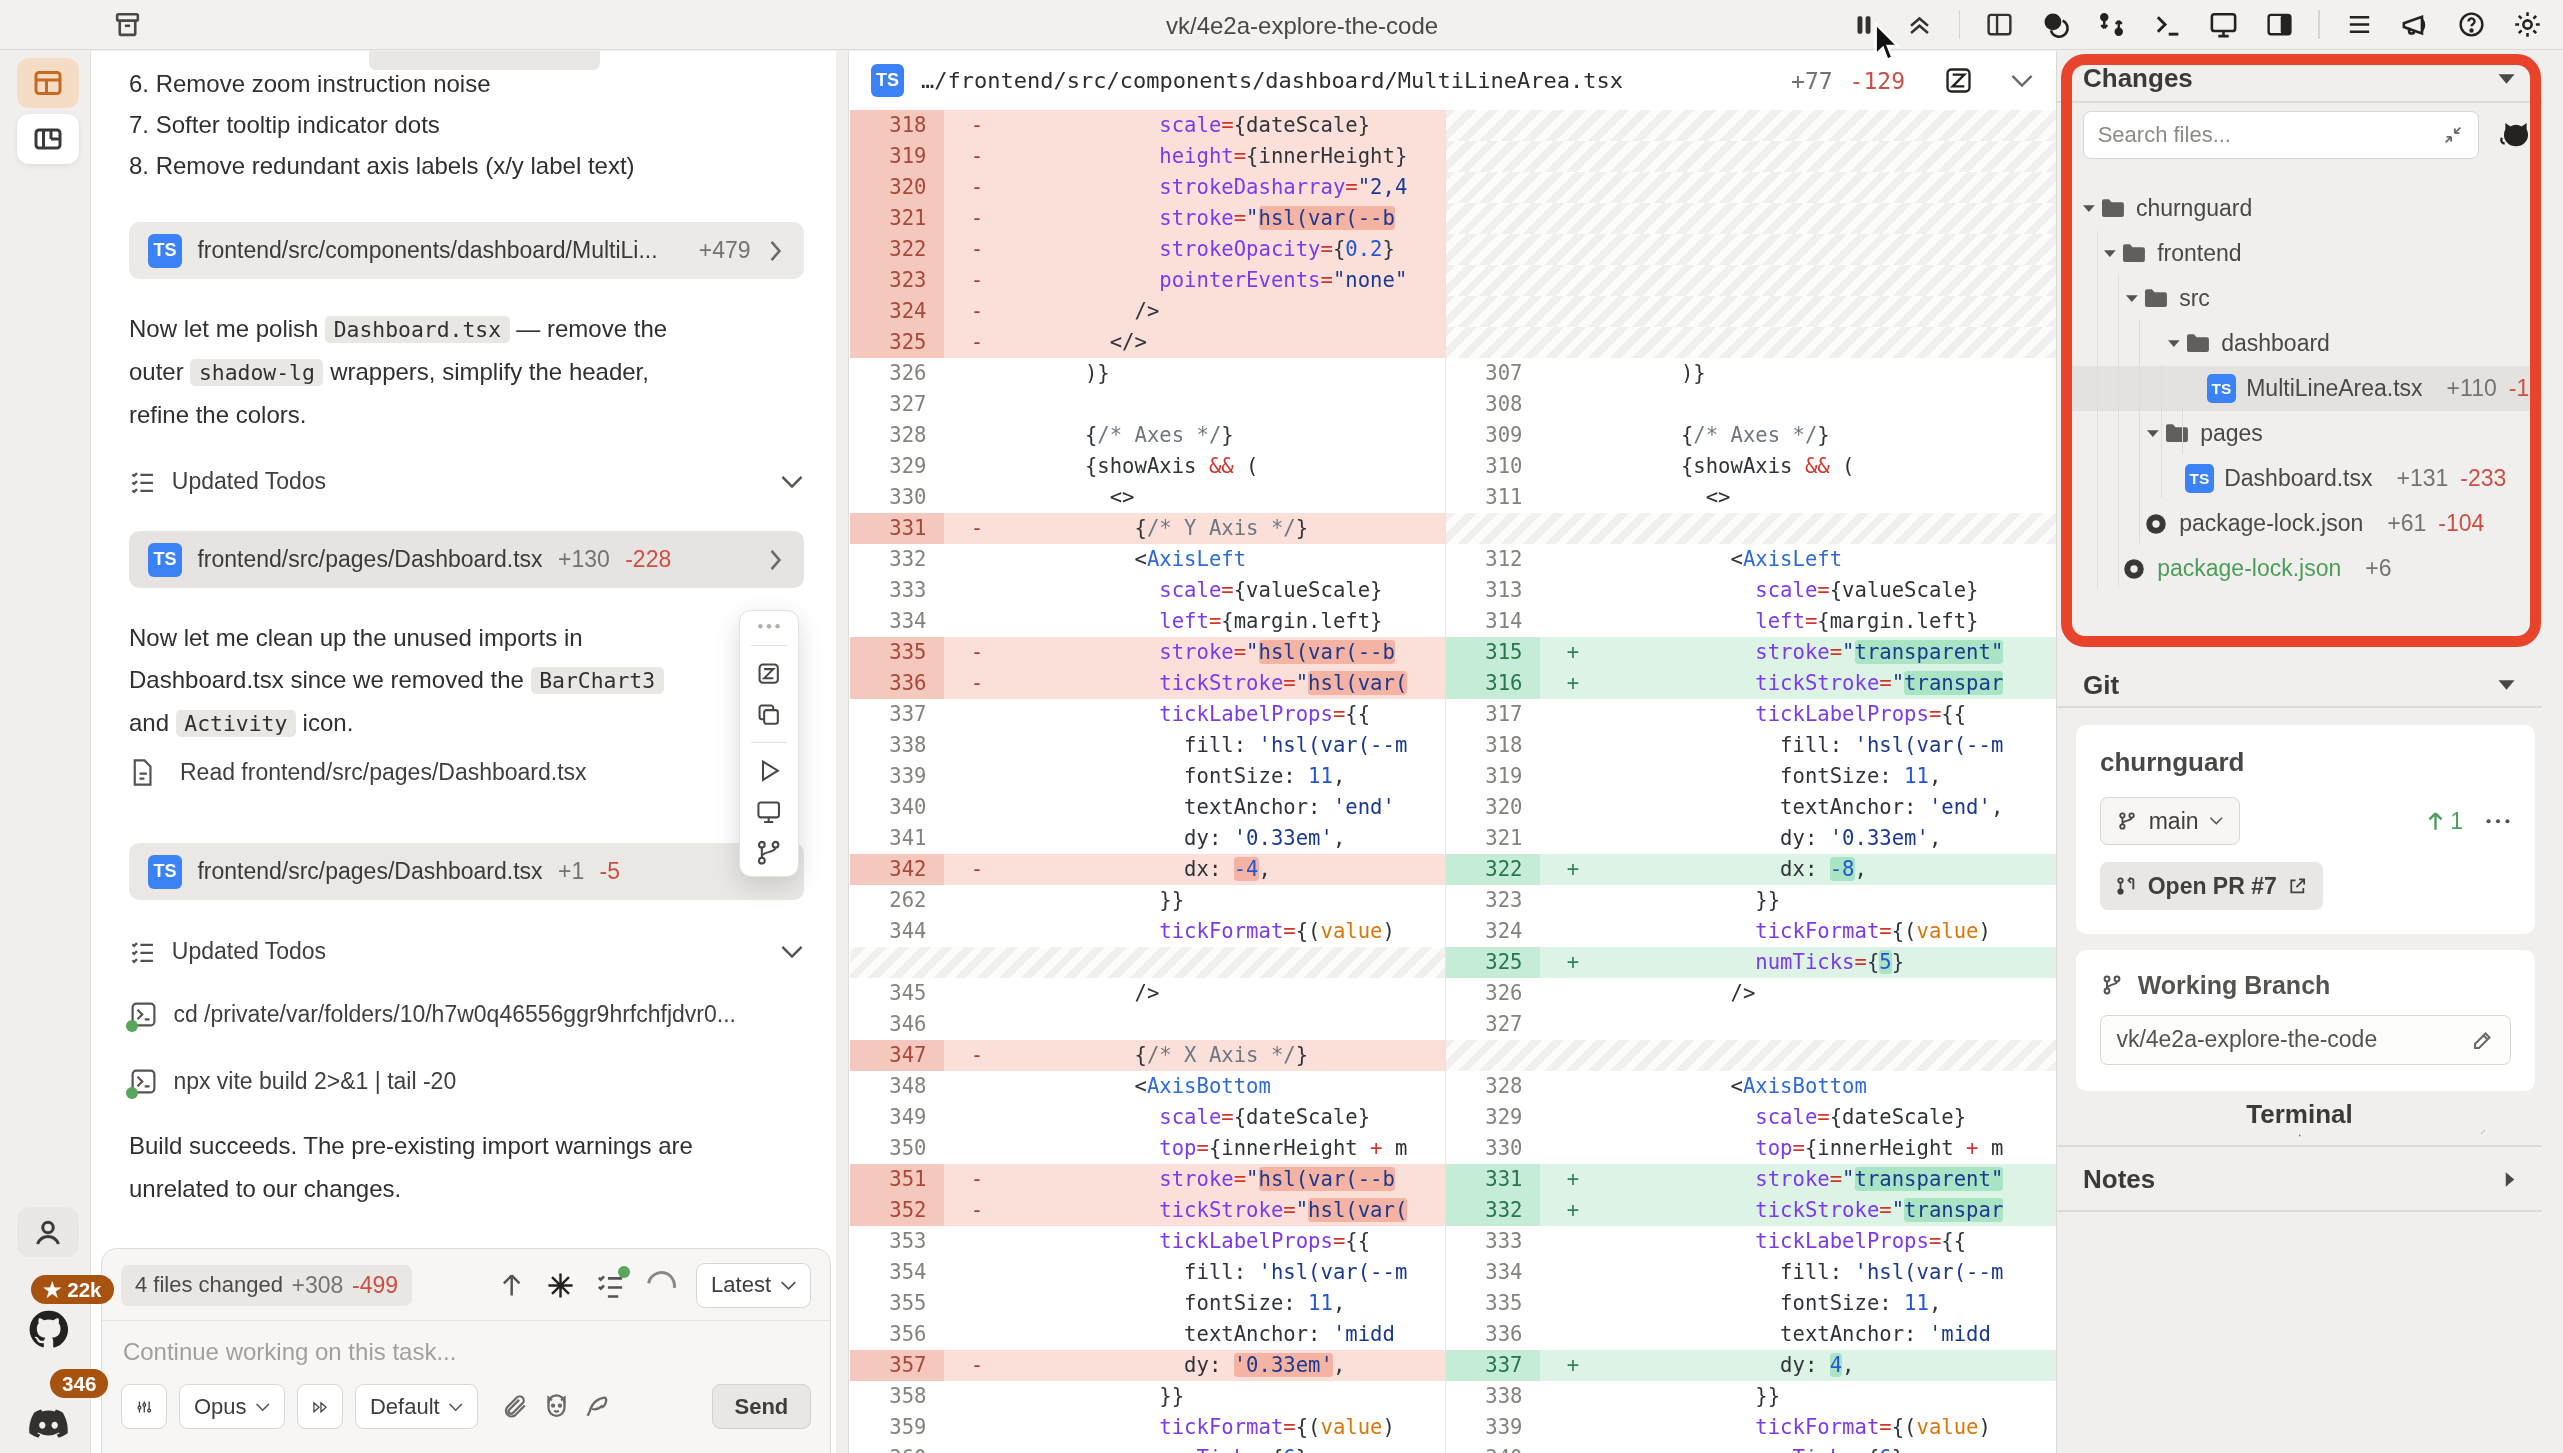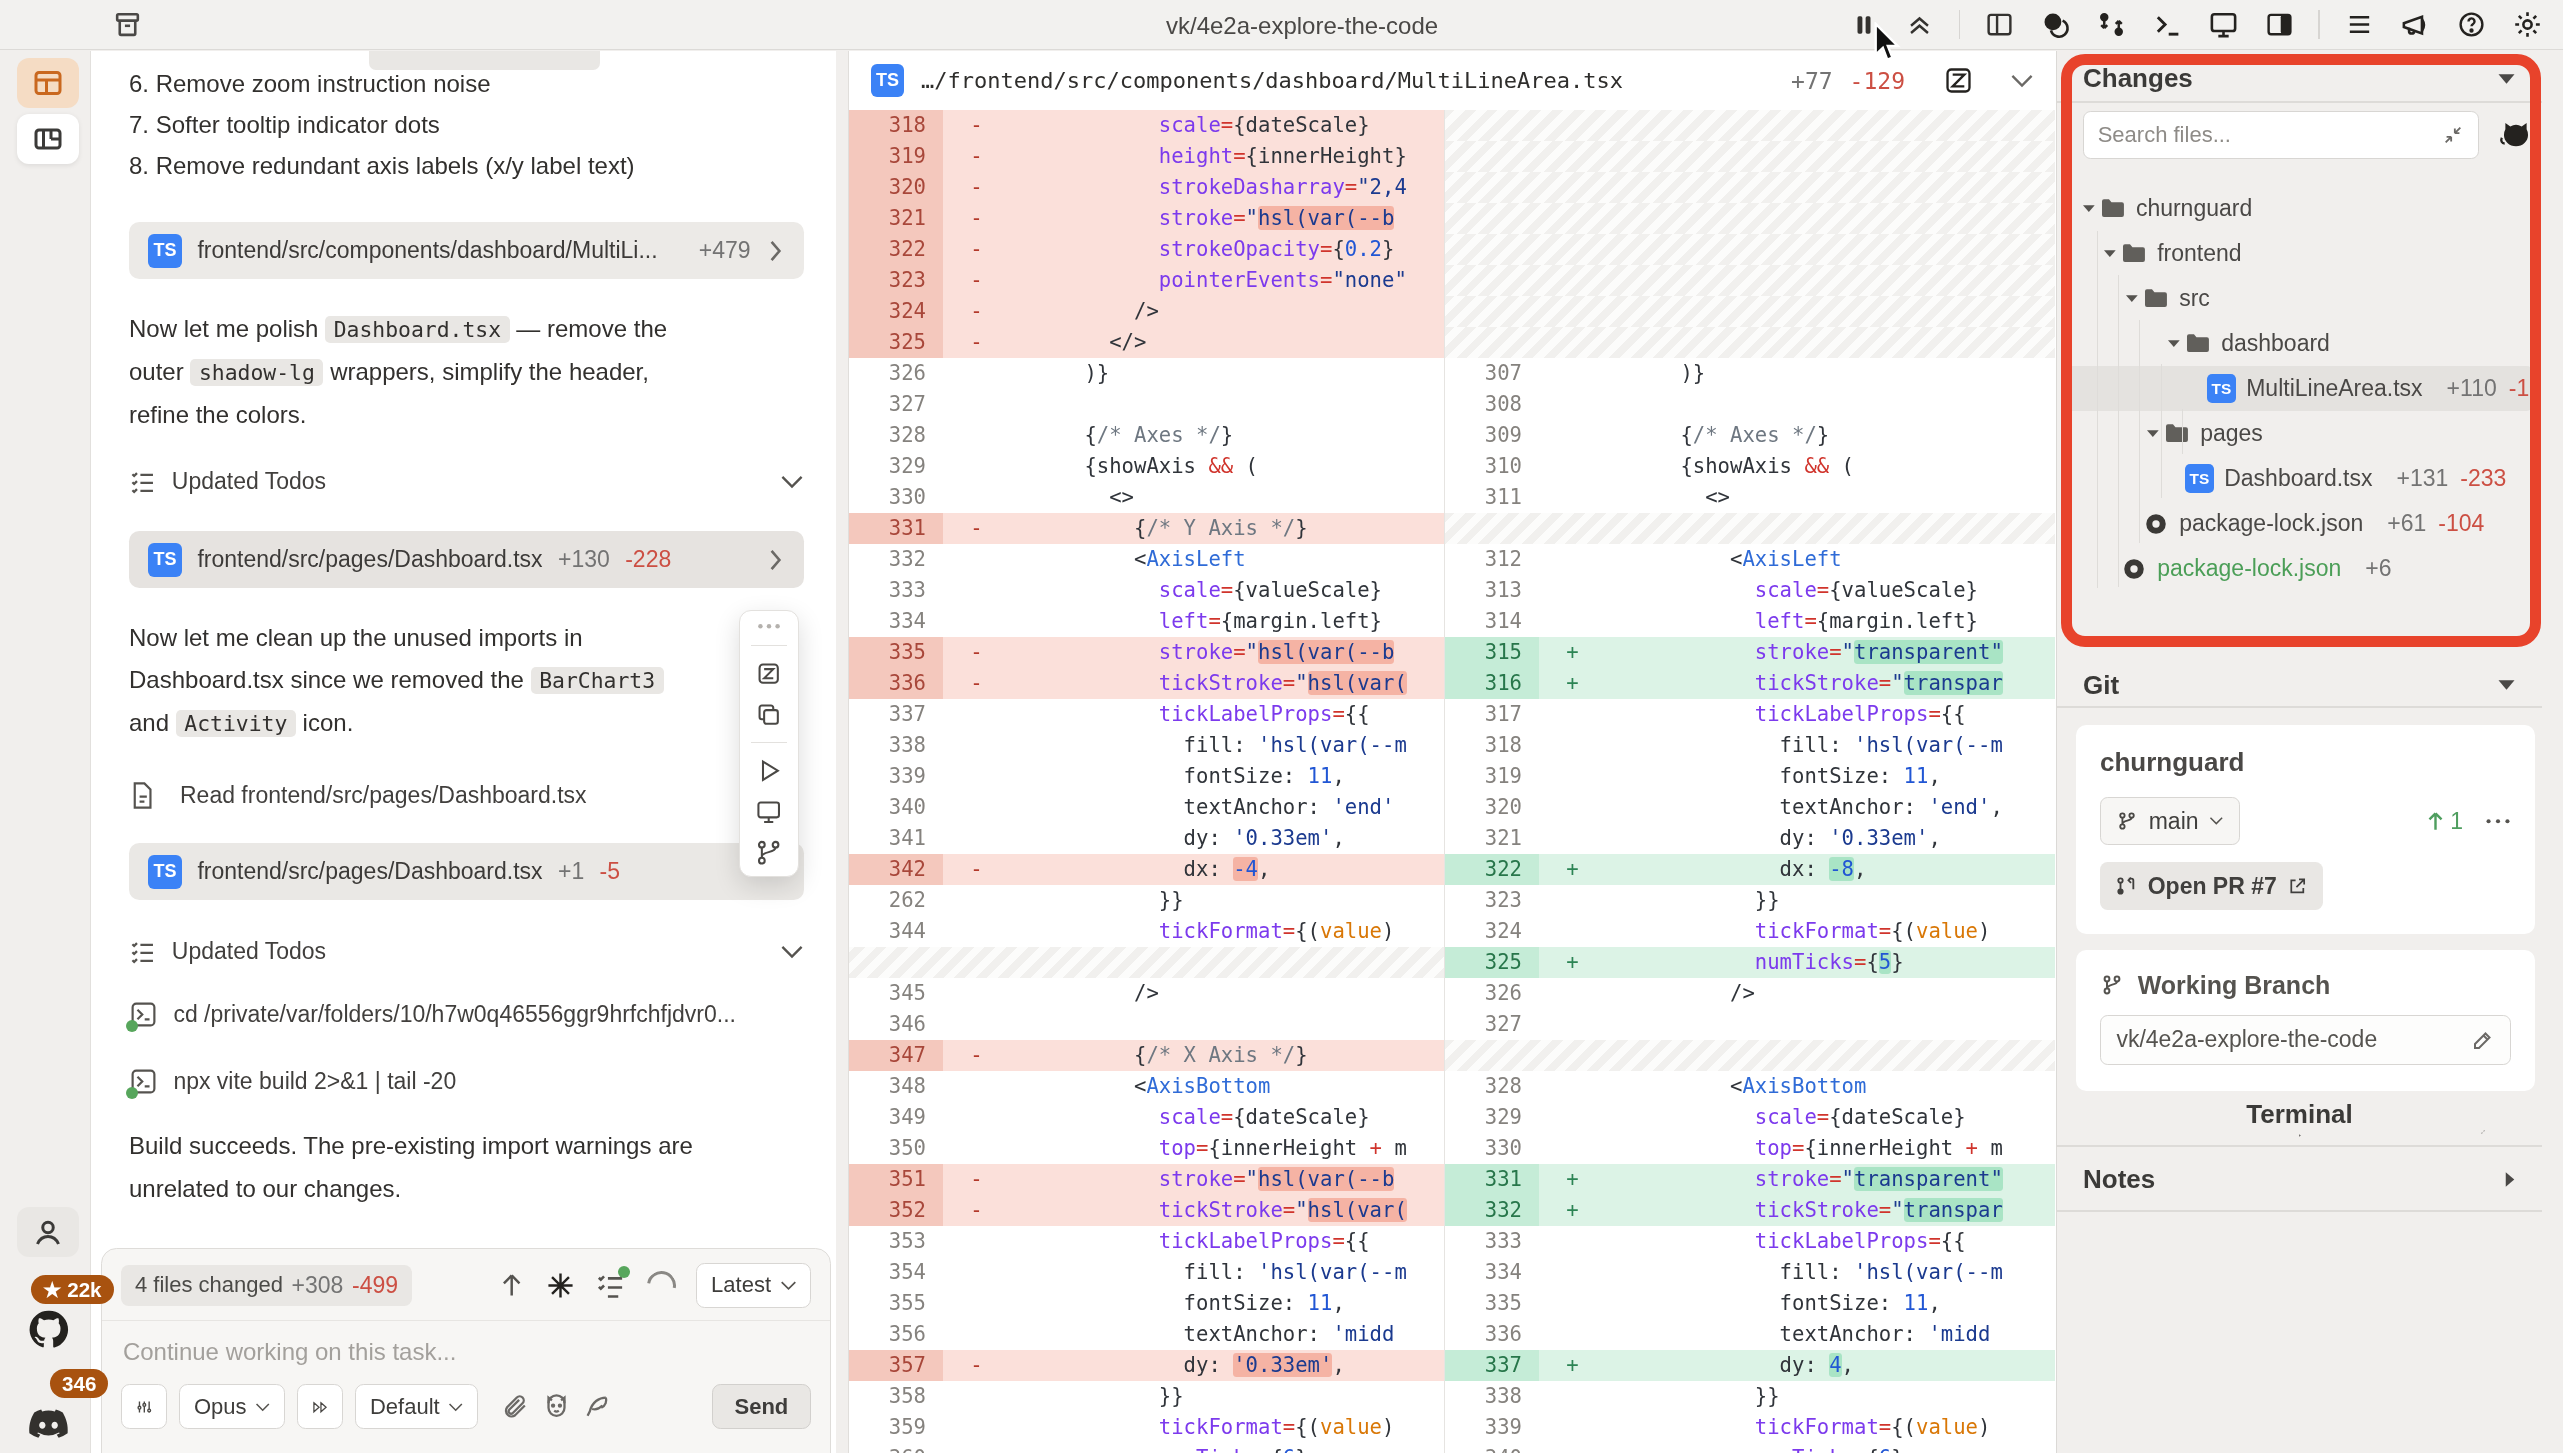--- a/index.html
+++ b/index.html
@@ -41,21 +41,21 @@
   .comp-btn { background:#fff; border:1.7px solid #d8d6d3; border-radius:8.6px; height:45px; display:flex; align-items:center; gap:8.6px; padding:0 13.7px; font-size:22px; color:#3e3d3b; cursor:pointer; white-space:nowrap; }
   #composer .mid { border-top:1.7px solid #e7e5e2; padding:17px 20.6px; font-size:24px; color:#a3a09c; }
   #composer .bottom { display:flex; align-items:center; gap:12px; padding:1.7px 19px 0 19px; }
   .spinner { width:29px; height:29px; border-radius:50%; border:3.4px solid transparent; border-top-color:#8a8884; border-right-color:#8a8884; transform:rotate(-35deg); }
   .grn-dot { position:absolute; width:12px; height:12px; background:#57a65c; border-radius:50%; }
 
   
   #diff { position:absolute; left:848px; top:51px; width:1208px; height:1402px; background:#fff; border-left:1.7px solid #e0dedb; overflow:hidden; }
   #diff-header { height:59px; display:flex; align-items:center; padding:0 22px; gap:17px; background:#fff; }
   #diff-path { font-family:"DejaVu Sans Mono", monospace; font-size:22px; color:#2f2e2c; white-space:nowrap; overflow:hidden; }
-  #diff-body { position:absolute; left:0; top:59px; right:0; bottom:0; display:flex; flex-direction:column; }
+  #diff-body { position:absolute; left:0; top:59px; right:0; bottom:0; display:flex; flex-direction:column;align-items:center; }
   .drow { display:flex; height:31px; flex:none; }
   .side { display:flex; height:100%; overflow:hidden; }
   .side.L { width:596px; border-right:1.7px solid #e6e4e1; }
   .side.R { width:610px; }
   .ln { width:94px; flex:none; text-align:right; padding-right:17px; font-family:"DejaVu Sans Mono", monospace; font-size:20.6px; line-height:31px; color:#85827e; }
   .mk { width:67px; flex:none; text-align:center; font-family:"DejaVu Sans Mono", monospace; font-size:20.6px; line-height:31px; }
   .cd { flex:1; font-family:"DejaVu Sans Mono", monospace; font-size:20.6px; line-height:31px; white-space:pre; overflow:hidden; }
   .side.del { background:#fbe0da; }
   .side.del .ln { background:#f4c8bd; color:#a8473a; }
   .side.del .mk { color:#b3392a; }
@@ -251,21 +251,21 @@
     <div class="chip-path">frontend/src/pages/Dashboard.tsx</div>
     <div class="plus">+130</div>
     <div class="minus">-228</div>
     <svg class="chev-r" width="19" height="26" viewBox="0 0 12 20" fill="none" stroke="#6b6966" stroke-width="2">
         <path d="M3 3l6 7-6 7"></path>
       </svg>
   </div>
 
   <div class="chat-abs chat-text" style="top:566px;line-height:42px;">Now let me clean up the unused imports in<br>Dashboard.tsx since we removed the <span class="icode">BarChart3</span><br>and <span class="icode">Activity</span> icon.</div>
 
-  <div class="chat-abs tool-row" style="top:724px;gap:25px;">
+  <div class="chat-abs tool-row" style="top:701px;gap:25px;">
     <svg width="26" height="29" viewBox="0 0 20 24" fill="none" stroke="#55534f" stroke-width="1.8">
         <path d="M4 2h8l5 5v15H4z"></path>
         <path d="M8 13h6M8 17h4"></path>
       </svg>
     <span>Read frontend/src/pages/Dashboard.tsx</span>
   </div>
 
   <div class="chat-abs file-chip" style="top:792px;background:#eae8e5;">
     <div class="ts-badge">TS</div>
     <div class="chip-path">frontend/src/pages/Dashboard.tsx</div>

